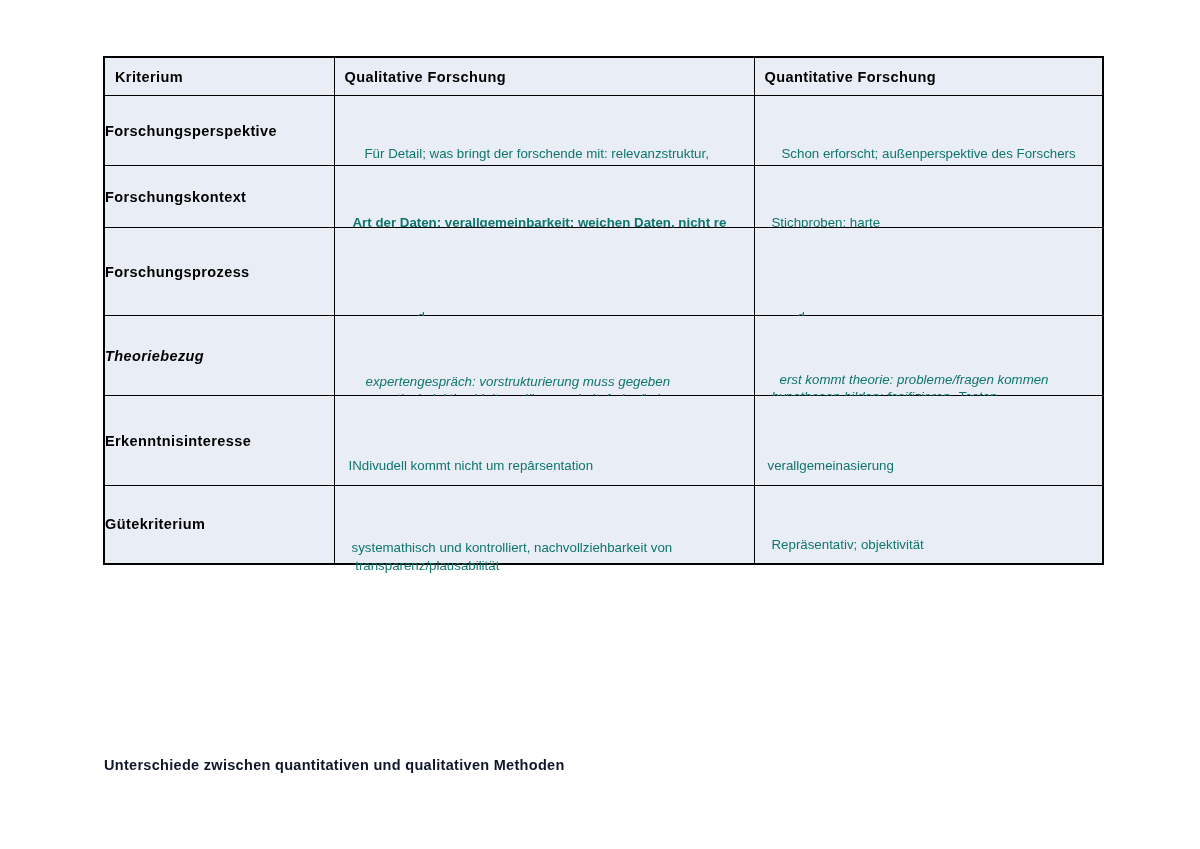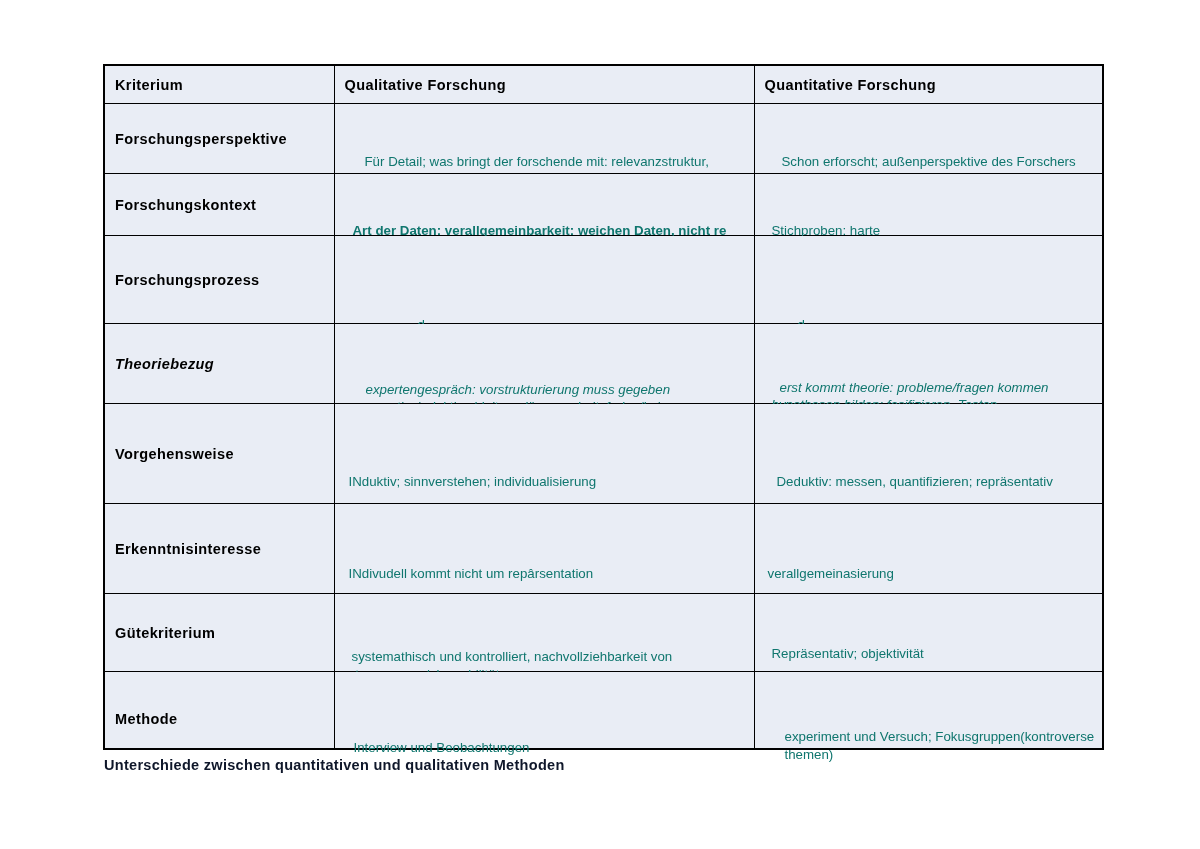--- a/index.html
+++ b/index.html
@@ -23,21 +23,21 @@
     top: 0;
     width: 1200px;
     height: 849px;
     background: #ffffff;
   }
 
   
   #table-wrap {
     position: absolute;
     left: 103px;
-    top: 64px;
+    top: 56px;
     width: 999px;
     height: 600px;
   }
 
   table.cmp {
     border-collapse: collapse;
     table-layout: fixed;
     width: 999px;
     border: 2.5px solid #000000;
     background: #e9edf5;
@@ -67,21 +67,21 @@
     letter-spacing: 0.4px;
     padding-left: 10px;
   }
 
   
   .krit-text {
     font-size: 14.5px;
     font-weight: bold;
     color: #000000;
     letter-spacing: 0.4px;
-    padding-left: 10px;
+    padding-left: 0;
   }
   .krit-top {
     vertical-align: top;
     padding-top: 9px;
   }
 
   .cell-inner {
     position: relative;
     width: 100%;
     height: 100%;
@@ -218,35 +218,20 @@
             </div>
           </td>
           <td>
             <div class="cell-inner">
               <div class="abs" style="left:17px; top:15px;margin-left:8px;">erst kommt theorie: probleme/fragen kommen</div>
               <div class="abs" style="left:17px; top:32px;">hypothesen bilden: fasifizieren, Testen</div>
             </div>
           </td>
         </tr>
 
-        <tr class="r5">
-          <td>
-            <div class="krit-text">Vorgehensweise</div>
-          </td>
-          <td>
-            <div class="cell-inner">
-              <div class="abs" style="left:14px; top:19px;">INduktiv; sinnverstehen; individualisierung</div>
-            </div>
-          </td>
-          <td>
-            <div class="cell-inner">
-              <div class="abs" style="left:22px; top:19px;">Deduktiv: messen, quantifizieren; repräsentativ</div>
-            </div>
-          </td>
-        </tr>
 
         <tr class="r6">
           <td>
             <div class="krit-text">Erkenntnisinteresse</div>
           </td>
           <td>
             <div class="cell-inner">
               <div class="abs" style="left:14px; top:16px;">INdivudell kommt nicht um repârsentation</div>
             </div>
           </td>
@@ -267,36 +252,20 @@
               <div class="abs" style="left:17px; top:33px;"> transparenz/plausabilität</div>
             </div>
           </td>
           <td>
             <div class="cell-inner">
               <div class="abs" style="left:17px; top:12px;">Repräsentativ; objektivität</div>
             </div>
           </td>
         </tr>
 
-        <tr class="r8">
-          <td class="krit-top" style="padding-top:18px;">
-            <div class="krit-text">Methode</div>
-          </td>
-          <td>
-            <div class="cell-inner">
-              <div class="abs" style="left:19px; top:29px;">Interview und Beobachtungen</div>
-            </div>
-          </td>
-          <td>
-            <div class="cell-inner">
-              <div class="abs" style="left:30px; top:18px;">experiment und Versuch; Fokusgruppen(kontroverse</div>
-              <div class="abs" style="left:30px; top:36px;">themen)</div>
-            </div>
-          </td>
-        </tr>
 
       </tbody>
     </table>
   </div>
 
   <div id="caption">Unterschiede zwischen quantitativen und qualitativen Methoden</div>
 
 </div>
 
 </body></html>

